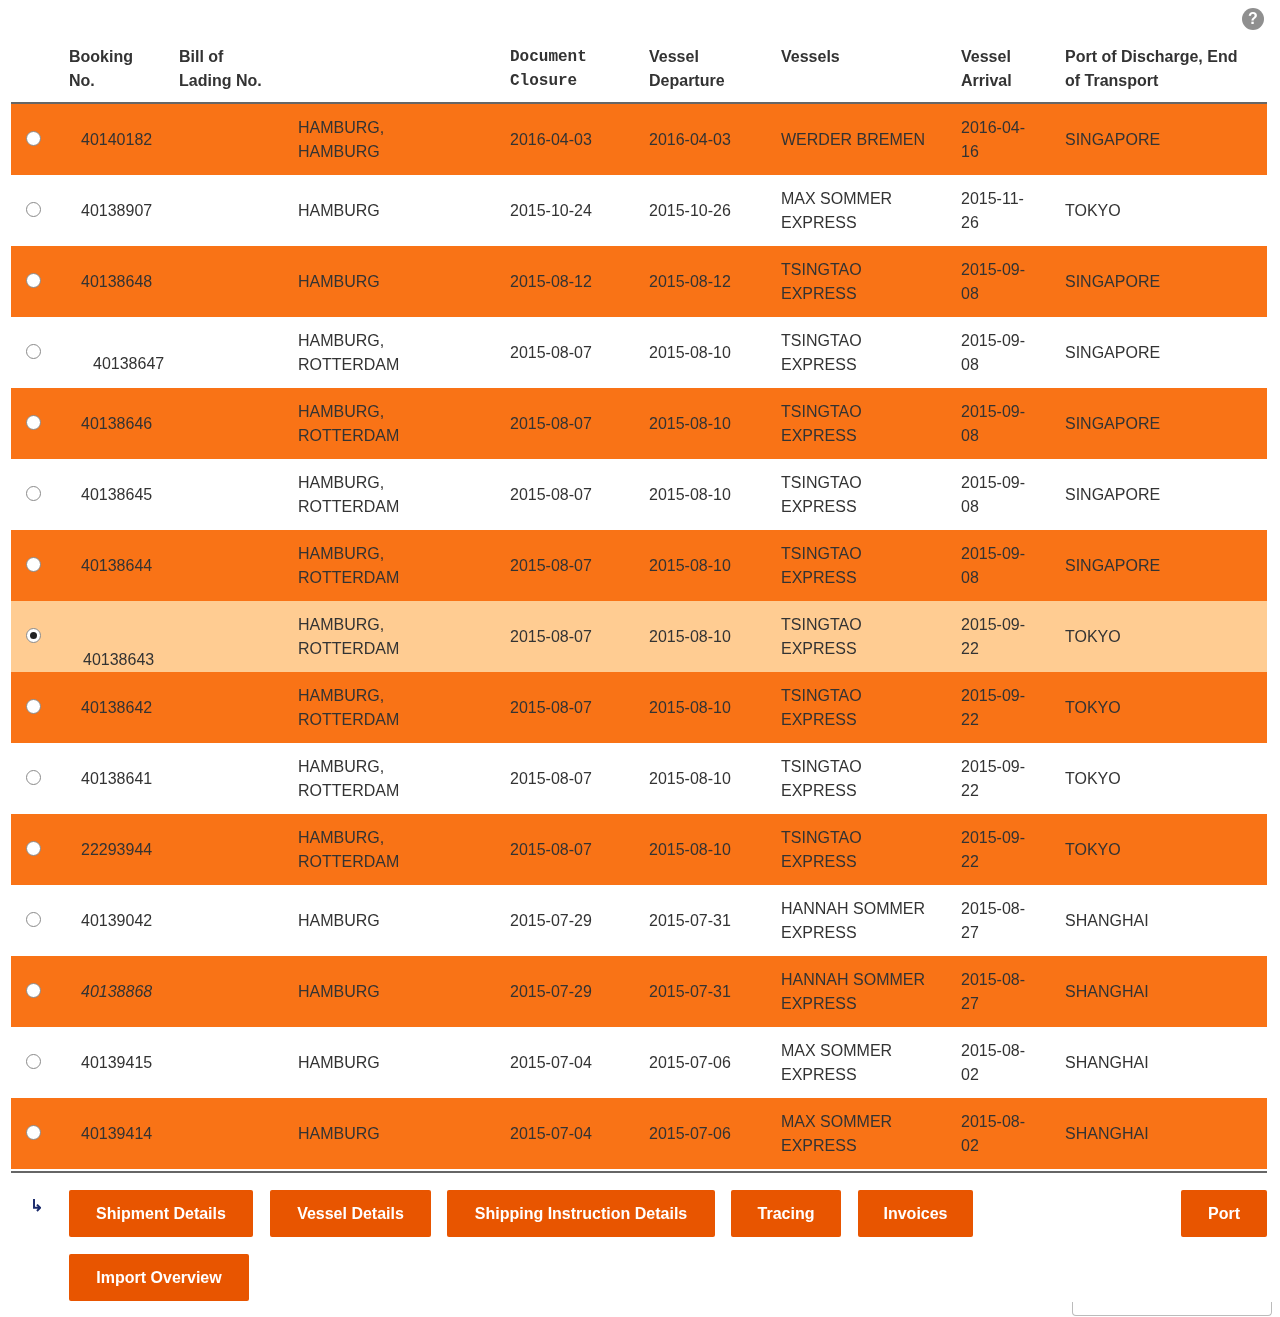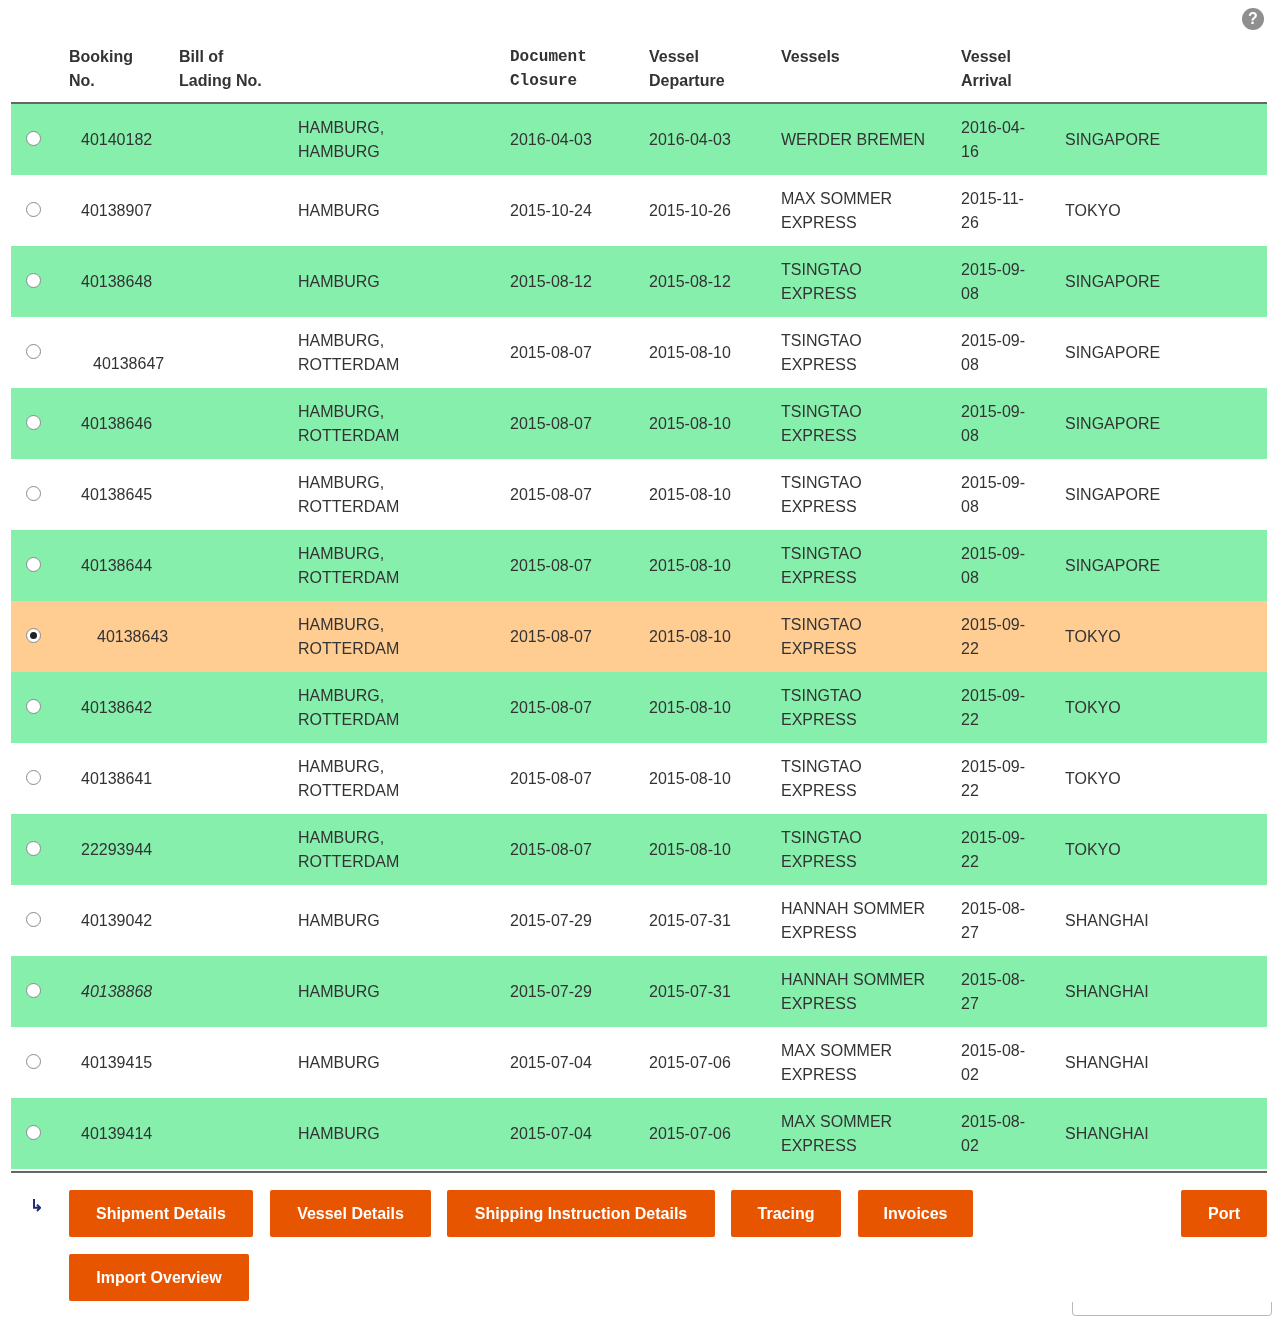--- a/index.html
+++ b/index.html
@@ -20,21 +20,21 @@
   .thead {
     height: 64px; border-bottom: 2px solid #666; position: relative;
   }
   .th {
     position: absolute; top: 5px; font-weight: bold; font-size: 16px;
     line-height: 24px; color: #333;
   }
   .row {
     height: 71px; position: relative;
   }
-  .row.gray { background: #86efac; }
+  .row.gray { background: #f97316; }
   .row.white { background: #ffffff; }
   .row.selected { background: #ffcc92; }
   .cell {
     position: absolute; top: 0; height: 71px; display: flex; align-items: center;
     font-size: 16px; line-height: 24px; color: #333;
   }
   .radio {
     position: absolute; left: 15px; top: 27px; width: 15px; height: 15px;
     border-radius: 50%; border: 1px solid #8a8a8a; background: #fff;
     cursor: pointer;
@@ -63,20 +63,21 @@
 <div class="help">?</div>
 
 <div class="table">
   <div class="thead">
     <div class="th" style="left:58px;"><span>Booking</span><br><span>No.</span></div>
     <div class="th" style="left:168px;"><span>Bill of</span><br><span>Lading No.</span></div>
     <div class="th" style="left:499px;font-family:Liberation Mono, monospace;"><span>Document</span><br><span>Closure</span></div>
     <div class="th" style="left:638px;"><span>Vessel</span><br><span>Departure</span></div>
     <div class="th" style="left:770px;"><span>Vessels</span></div>
     <div class="th" style="left:950px;"><span>Vessel</span><br><span>Arrival</span></div>
+    <div class="th" style="left:1054px;"><span>Port of Discharge, End</span><br><span>of Transport</span></div>
   </div>
   <div id="tbody">
       <div class="row gray">
         <div class="radio"></div>
         <div class="cell" style="left: 70px;">
           <div><span>40140182</span></div>
         </div>
         <div class="cell" style="left: 168px;">
           <div><span></span></div>
         </div>
@@ -256,21 +257,21 @@
         </div>
         <div class="cell" style="left: 950px;">
           <div><span>2015-09-</span><br><span>08</span></div>
         </div>
         <div class="cell" style="left: 1054px;">
           <div><span>SINGAPORE</span></div>
         </div>
       </div>
       <div class="row selected">
         <div class="radio checked"></div>
-        <div class="cell" style="left: 86px;">
+        <div class="cell" style="left: 72px; align-items: flex-end;">
           <div><span>40138643</span></div>
         </div>
         <div class="cell" style="left: 168px;">
           <div><span></span></div>
         </div>
         <div class="cell" style="left: 287px;">
           <div><span>HAMBURG,</span><br><span>ROTTERDAM</span></div>
         </div>
         <div class="cell" style="left: 499px;">
           <div><span>2015-08-07</span></div>

